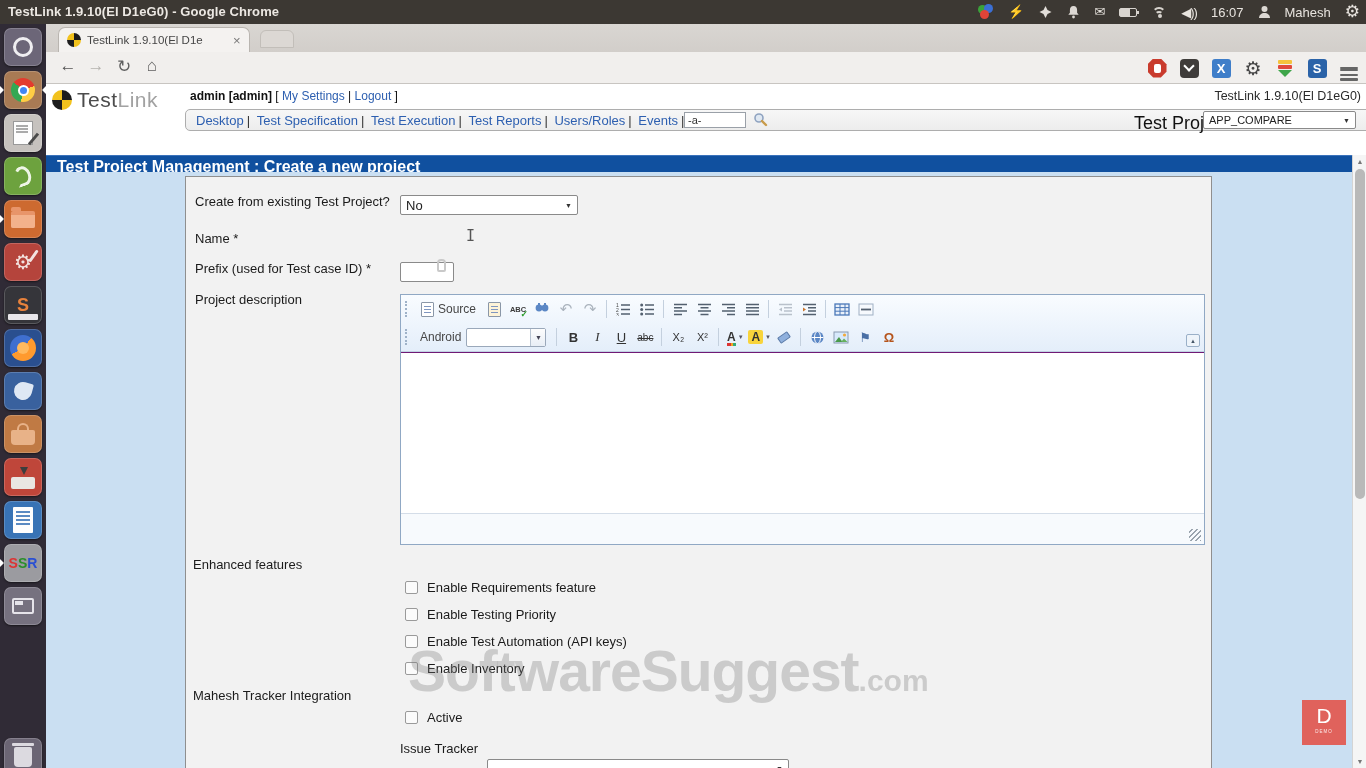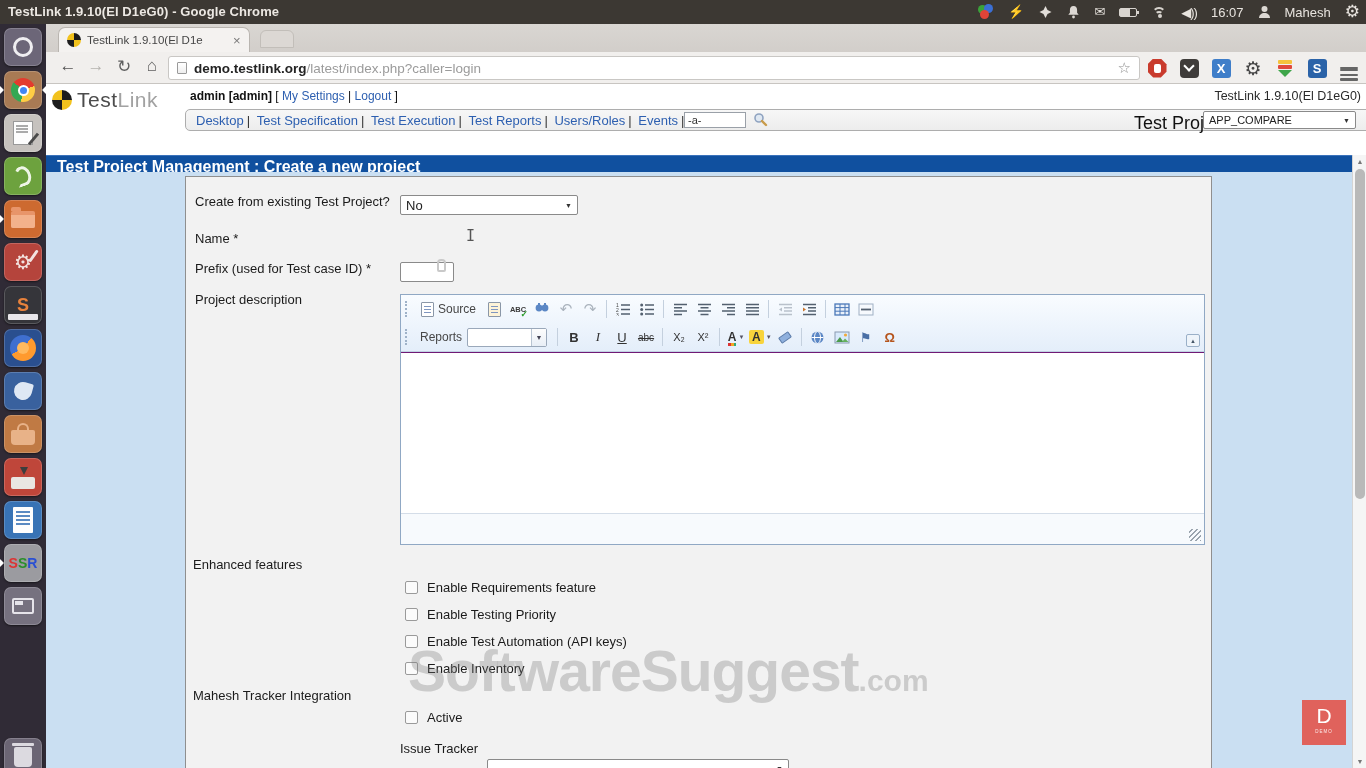--- a/index.html
+++ b/index.html
@@ -246,26 +246,20 @@
       <span class="tabclose">×</span>
     </div>
     <div class="tabstub"></div>
   </div>
 
   <div class="abs toolbar">
     <span class="navbtn" style="left:10px;color:#555">←</span>
     <span class="navbtn" style="left:38px;color:#b5b2ae">→</span>
     <span class="navbtn" style="left:66px">↻</span>
     <span class="navbtn" style="left:94px">⌂</span>
-    <div class="omnibox">
-      <span class="pgicon"></span>
-      <span class="urlhost">demo.testlink.org</span>
-      <span class="urlpath">/latest/index.php?caller=login</span>
-      <span class="star">☆</span>
-    </div>
     <span class="ext" style="left:1100px">
       <span style="width:19px;height:19px;background:#c93b2d;clip-path:polygon(30% 0,70% 0,100% 30%,100% 70%,70% 100%,30% 100%,0 70%,0 30%);display:flex;align-items:center;justify-content:center">
           <i style="width:7px;height:9px;background:#fff;border-radius:2px"></i>
         </span>
     </span>
     <span class="ext" style="left:1132px">
       <span style="width:19px;height:19px;background:#3f3c3a;border-radius:4px;display:flex;align-items:center;justify-content:center">
           <i style="width:8px;height:8px;border-left:2.5px solid #fff;border-bottom:2.5px solid #fff;transform:rotate(-45deg);margin-top:-4px"></i>
         </span>
     </span>
@@ -438,21 +432,21 @@
         <span class="ckbtn">
             <svg width="16" height="13" viewBox="0 0 16 13">
               <rect x="1" y="1" width="14" height="11" fill="#f6f9fd" stroke="#9fb0c4" stroke-width="1"></rect>
               <path d="M3 6.5h10" stroke="#53606f" stroke-width="1.8"></path>
             </svg>
           </span>
       </div>
 
       <div class="ckrow" style="top:29px">
         <span class="grip"></span>
-        <span class="fmtlbl">Reports</span>
+        <span class="fmtlbl">Android</span>
         <span class="fmtsel">
             <span class="dd">▼</span>
           </span>
         <span class="cksep" style="margin-left:10px"></span>
         <span class="ckbtn tchar" style="font-weight:bold">B</span>
         <span class="ckbtn tchar" style="font-style:italic;font-family:'Liberation Serif',serif">I</span>
         <span class="ckbtn tchar" style="text-decoration:underline">U</span>
         <span class="ckbtn" style="font-size:10px;color:#333;text-decoration:line-through">abc</span>
         <span class="cksep"></span>
         <span class="ckbtn" style="font-size:11px;color:#333">X₂</span>

